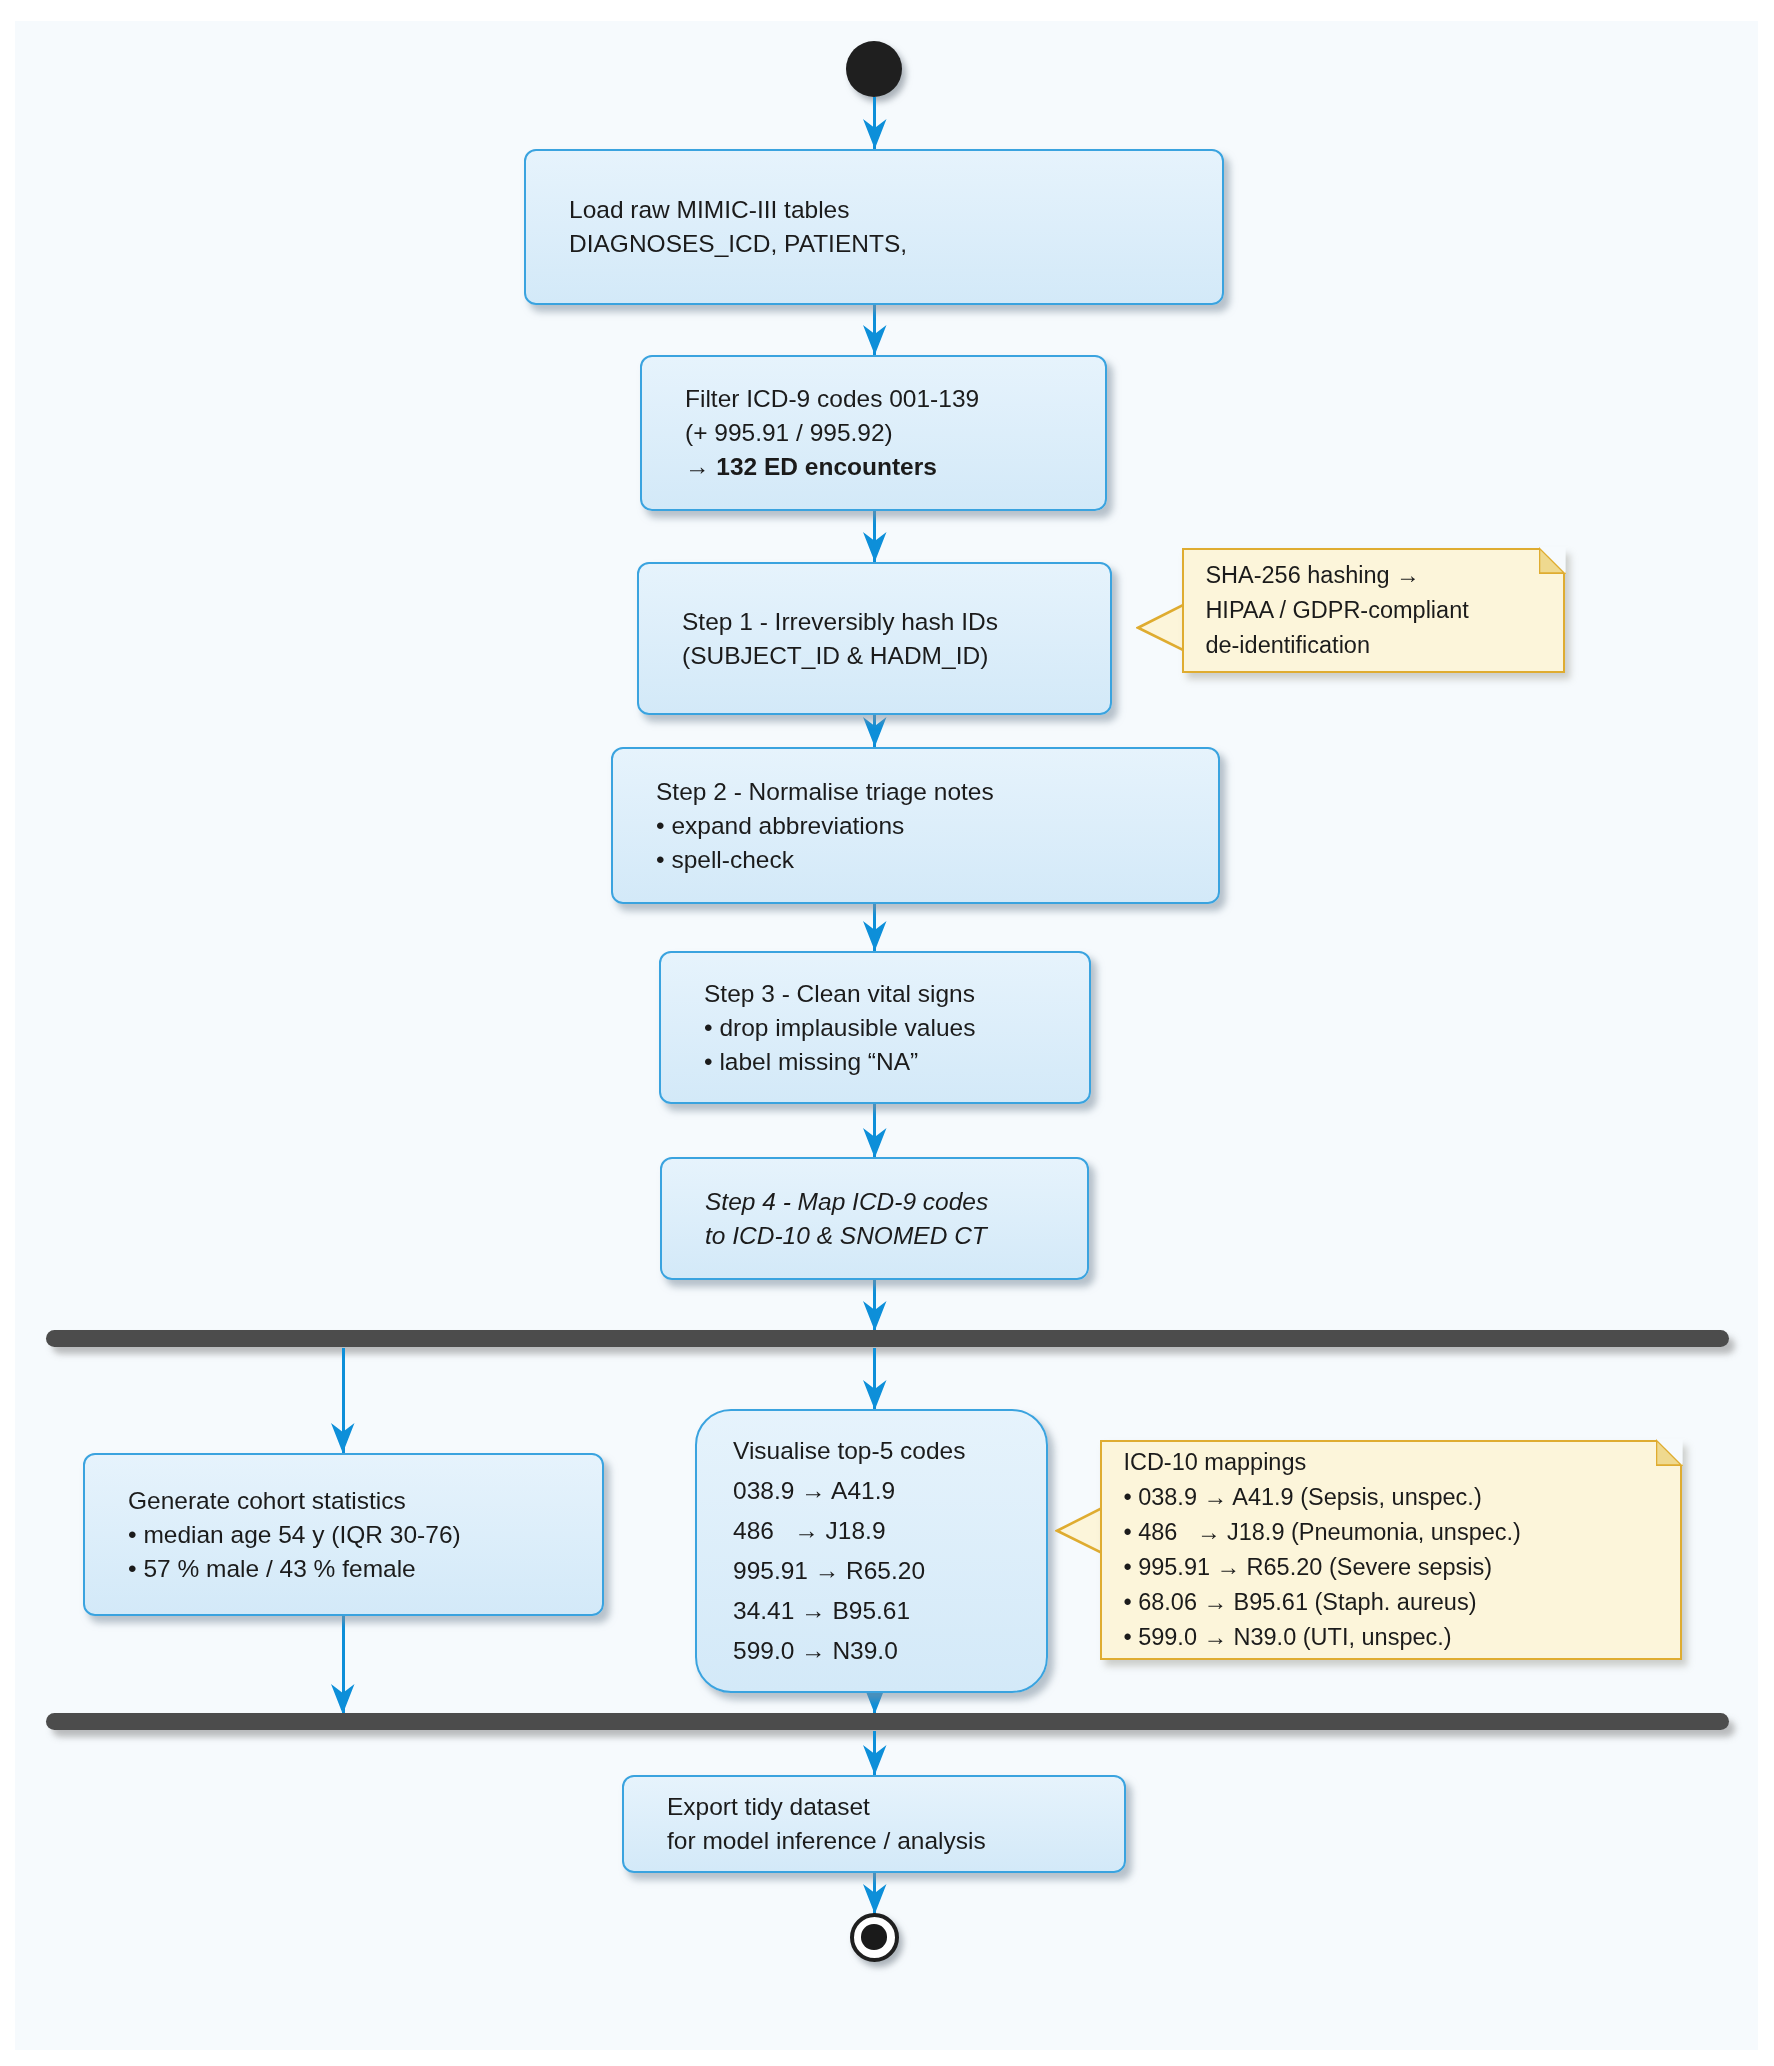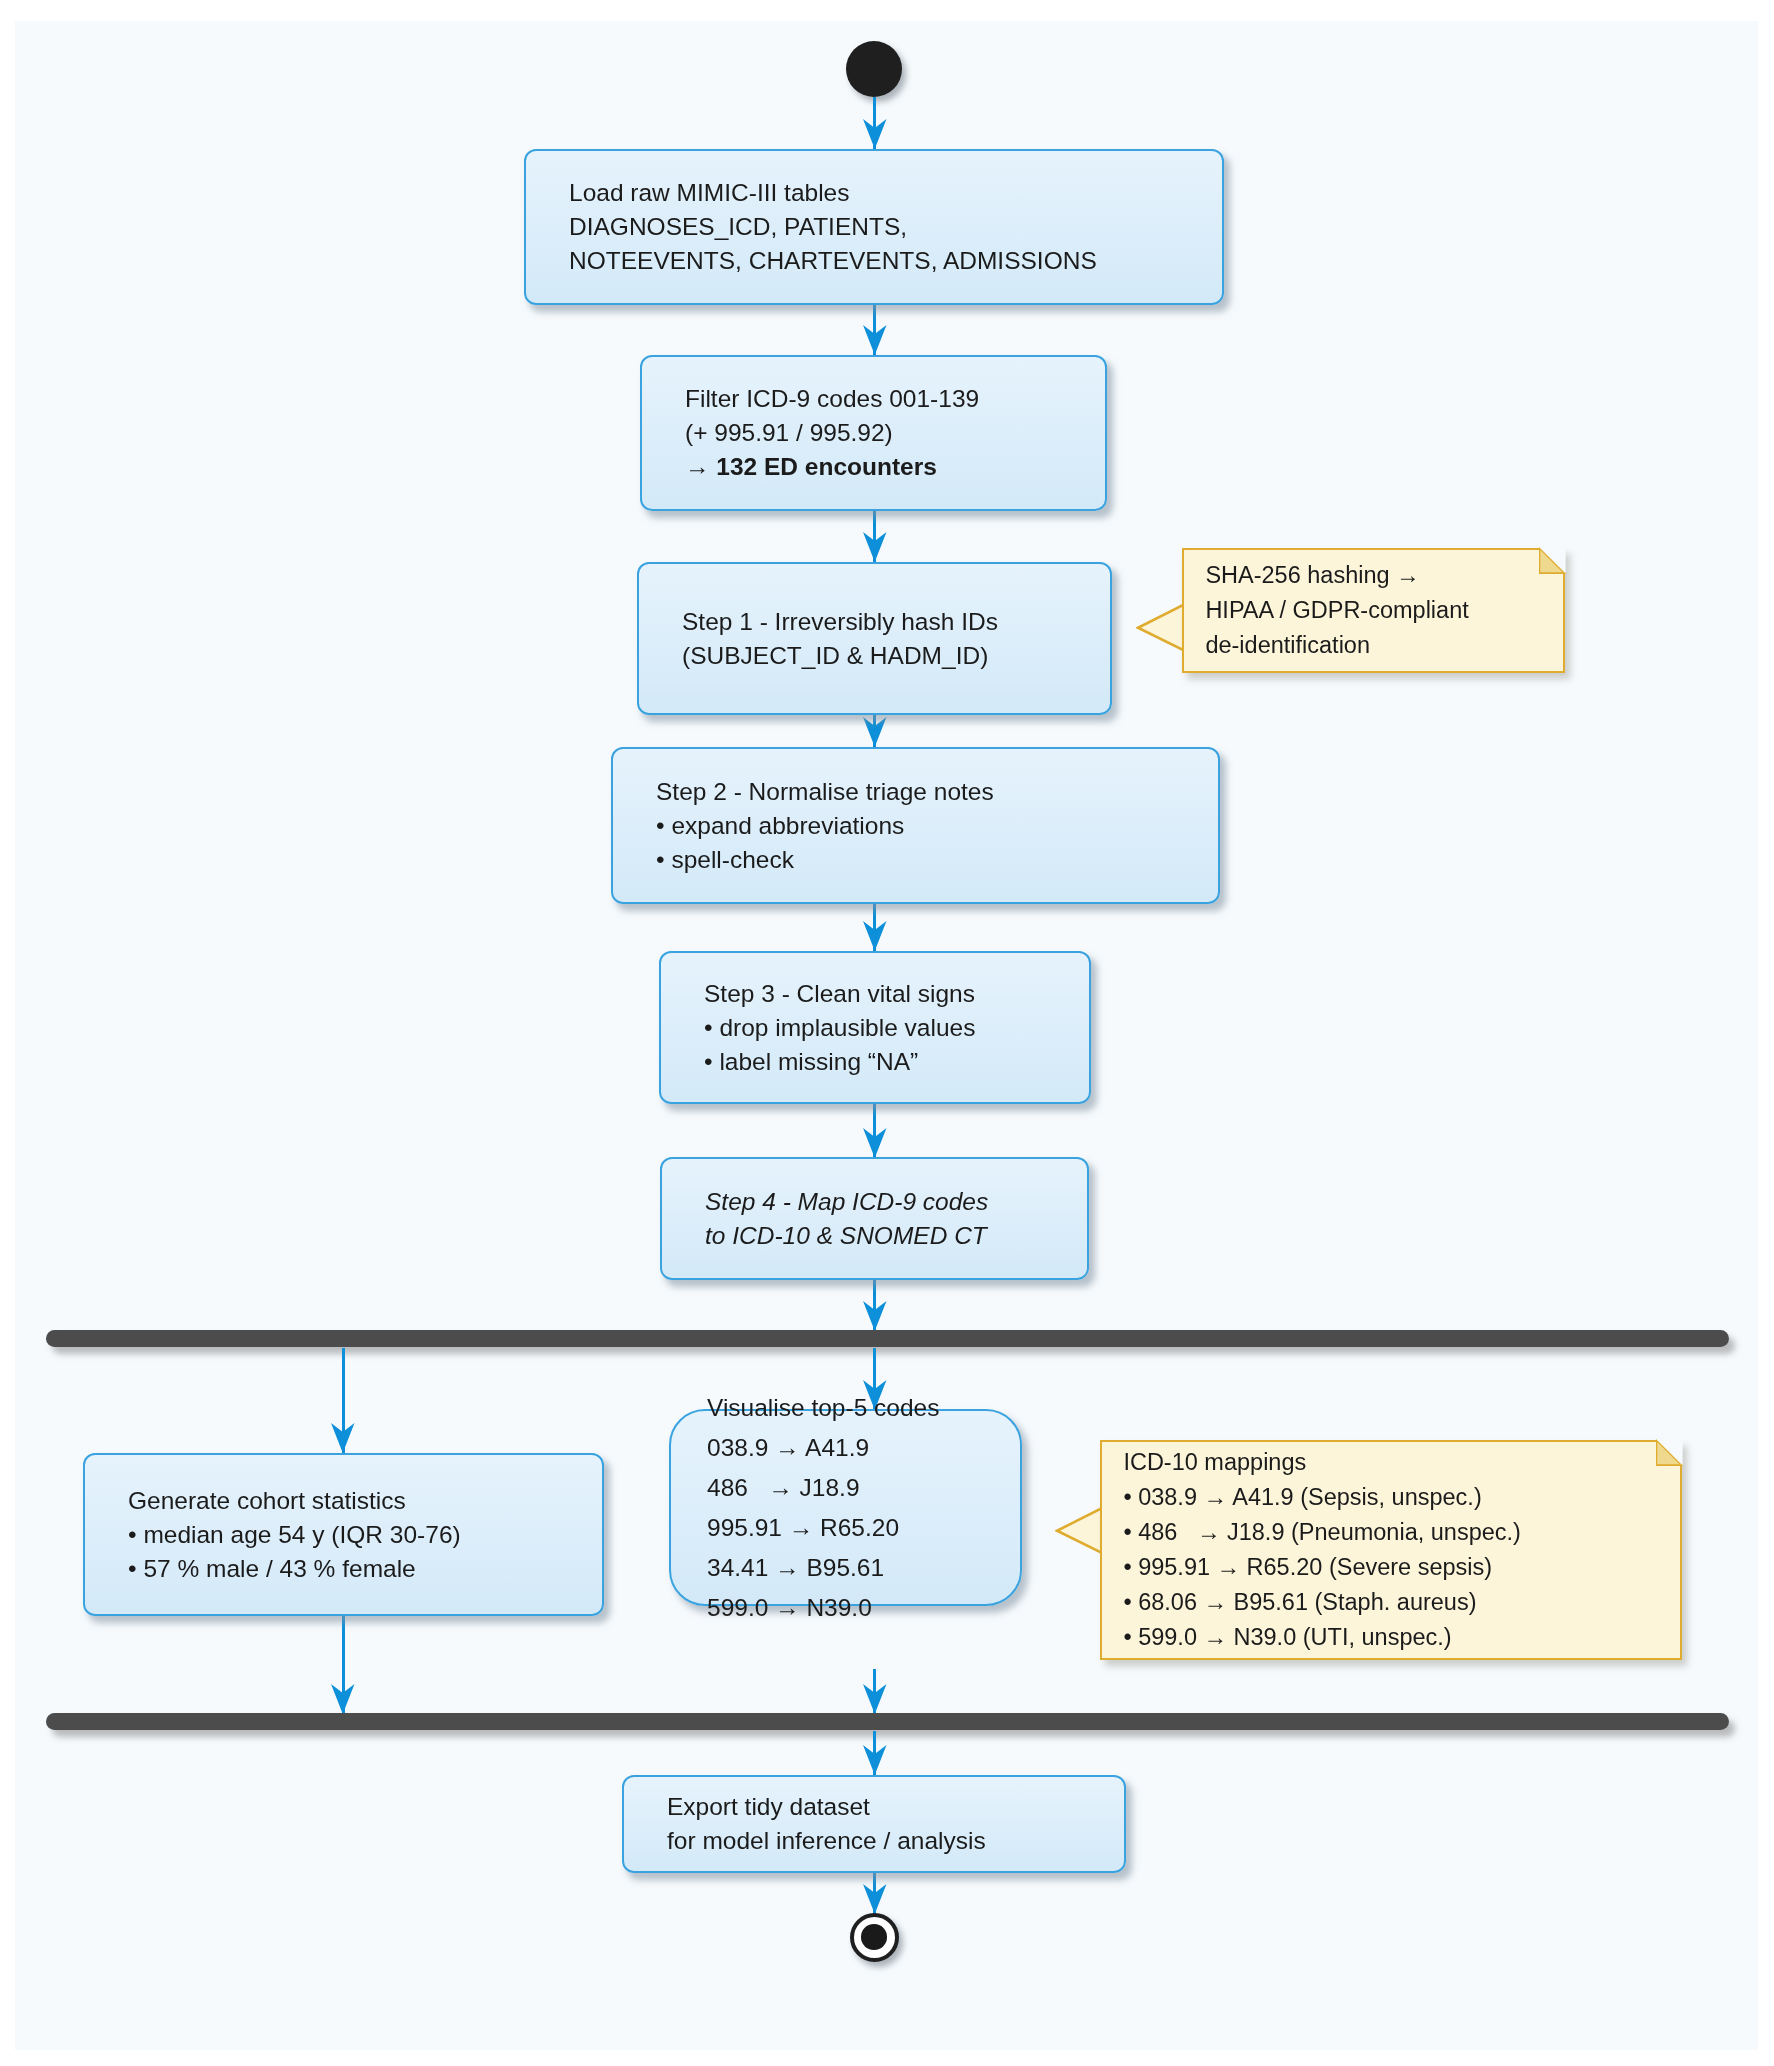--- a/index.html
+++ b/index.html
@@ -99,21 +99,20 @@
 
   <div class="vline" style="left:873px;top:1731px;height:44px;"></div>
   <div class="ahead" style="left:863px;top:1745px;"></div>
 
   <div class="vline" style="left:873px;top:1873px;height:41px;"></div>
   <div class="ahead" style="left:863px;top:1884px;"></div>
 
   <div class="activity" style="left:524px;top:149px;width:700px;height:156px;">
     <div class="aline">Load raw MIMIC-III tables</div>
     <div class="aline">DIAGNOSES_ICD, PATIENTS,</div>
-    <div class="aline">NOTEEVENTS, CHARTEVENTS, ADMISSIONS</div>
   </div>
 
   <div class="activity" style="left:640px;top:355px;width:467px;height:156px;">
     <div class="aline">Filter ICD-9 codes 001-139</div>
     <div class="aline">(+ 995.91 / 995.92)</div>
     <div class="aline bold">→ 132 ED encounters</div>
   </div>
 
   <div class="activity" style="left:637px;top:562px;width:475px;height:153px;">
     <div class="aline">Step 1 - Irreversibly hash IDs</div>
@@ -149,21 +148,21 @@
     <div class="aline">Step 4 - Map ICD-9 codes</div>
     <div class="aline">to ICD-10 &amp; SNOMED CT</div>
   </div>
 
   <div class="activity" style="left:83px;top:1453px;width:521px;height:163px;">
     <div class="aline">Generate cohort statistics</div>
     <div class="aline">• median age 54 y (IQR 30-76)</div>
     <div class="aline">• 57 % male / 43 % female</div>
   </div>
 
-  <div class="activity tall" style="left:669px;top:1409px;width:353px;height:197px;border-radius:36px;padding-left:36px;">
+  <div class="activity tall" style="left:695px;top:1409px;width:353px;height:284px;border-radius:36px;padding-left:36px;">
     <div class="aline">Visualise top-5 codes</div>
     <div class="aline">038.9 → A41.9</div>
     <div class="aline">486   → J18.9</div>
     <div class="aline">995.91 → R65.20</div>
     <div class="aline">34.41 → B95.61</div>
     <div class="aline">599.0 → N39.0</div>
   </div>
 
   <svg class="note-pointer" style="left:1055px;top:1506px;" width="49" height="49" viewBox="0 0 95 95">
     <polygon points="93,3 93,92 4,48" fill="#fcf5da" stroke="#dfac30" stroke-width="5"></polygon>

